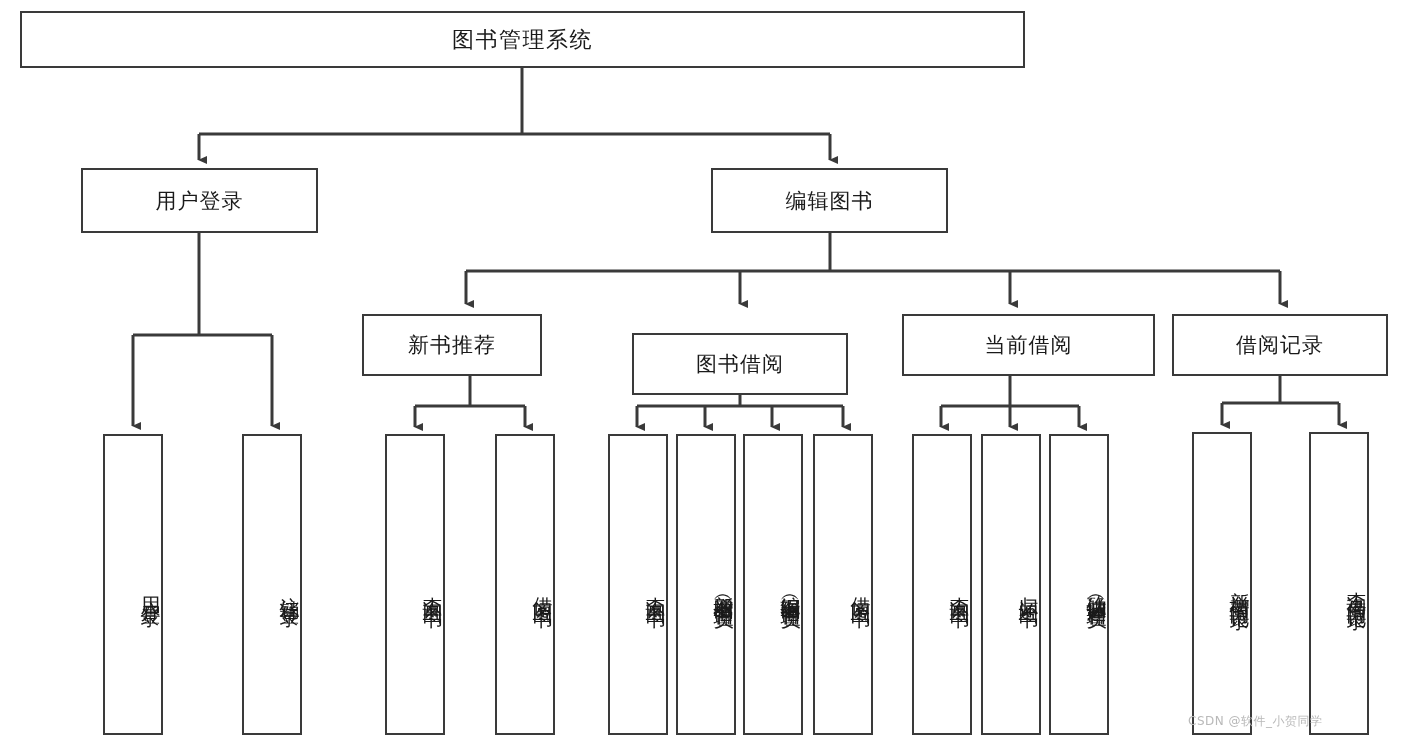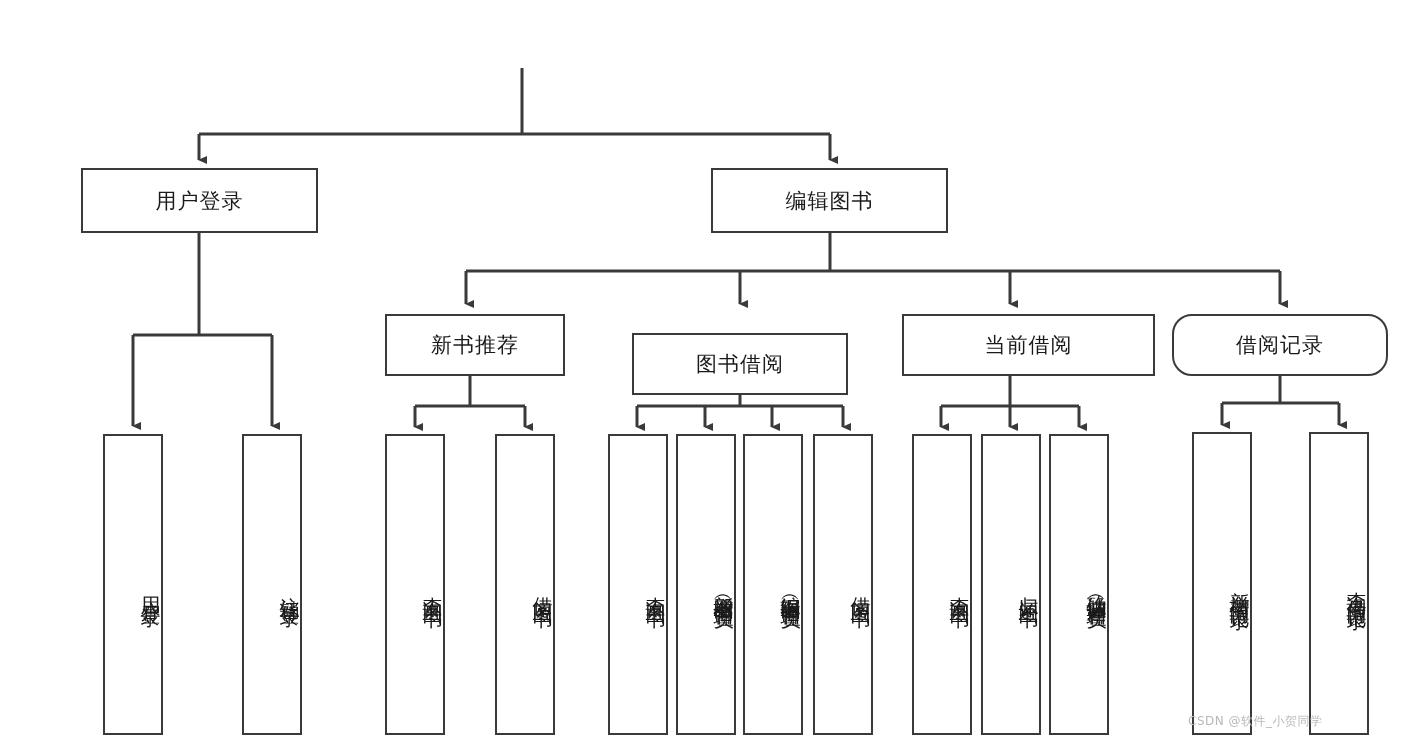--- a/index.html
+++ b/index.html
@@ -121,38 +121,41 @@
       <path d="M1010,406 L1010,427" marker-end="url(#arrowhead)"></path>
       <path d="M1079,406 L1079,427" marker-end="url(#arrowhead)"></path>
 
       <path d="M1280,376 L1280,403"></path>
       <path d="M1222,403 L1339,403"></path>
       <path d="M1222,403 L1222,425" marker-end="url(#arrowhead)"></path>
       <path d="M1339,403 L1339,425" marker-end="url(#arrowhead)"></path>
     </g>
   </svg>
 
+  <div class="node root" style="left:20px; top:11px; width:1005px; height:57px;">
+    <span class="lbl">图书管理系统</span>
+  </div>
 
   <div class="node horiz" style="left:81px; top:168px; width:237px; height:65px;">
     <span class="lbl">用户登录</span>
   </div>
   <div class="node horiz" style="left:711px; top:168px; width:237px; height:65px;">
     <span class="lbl">编辑图书</span>
   </div>
 
-  <div class="node horiz" style="left:362px; top:314px; width:180px; height:62px;margin-left:23px;">
+  <div class="node horiz" style="left:362px; top:314px; width:180px; height:62px;">
     <span class="lbl">新书推荐</span>
   </div>
   <div class="node horiz" style="left:632px; top:314px; width:216px; height:62px;margin-top:19px;">
     <span class="lbl">图书借阅</span>
   </div>
   <div class="node horiz" style="left:902px; top:314px; width:253px; height:62px;">
     <span class="lbl">当前借阅</span>
   </div>
-  <div class="node horiz" style="left:1172px; top:314px; width:216px; height:62px;border-radius:20px;">
+  <div class="node horiz" style="left:1172px; top:314px; width:216px; height:62px;">
     <span class="lbl">借阅记录</span>
   </div>
 
   <div class="node vert" style="left:103px; top:434px; width:60px; height:301px;">
     <span class="lbl">用户登录</span>
   </div>
   <div class="node vert" style="left:242px; top:434px; width:60px; height:301px;">
     <span class="lbl">注销登录</span>
   </div>
 

